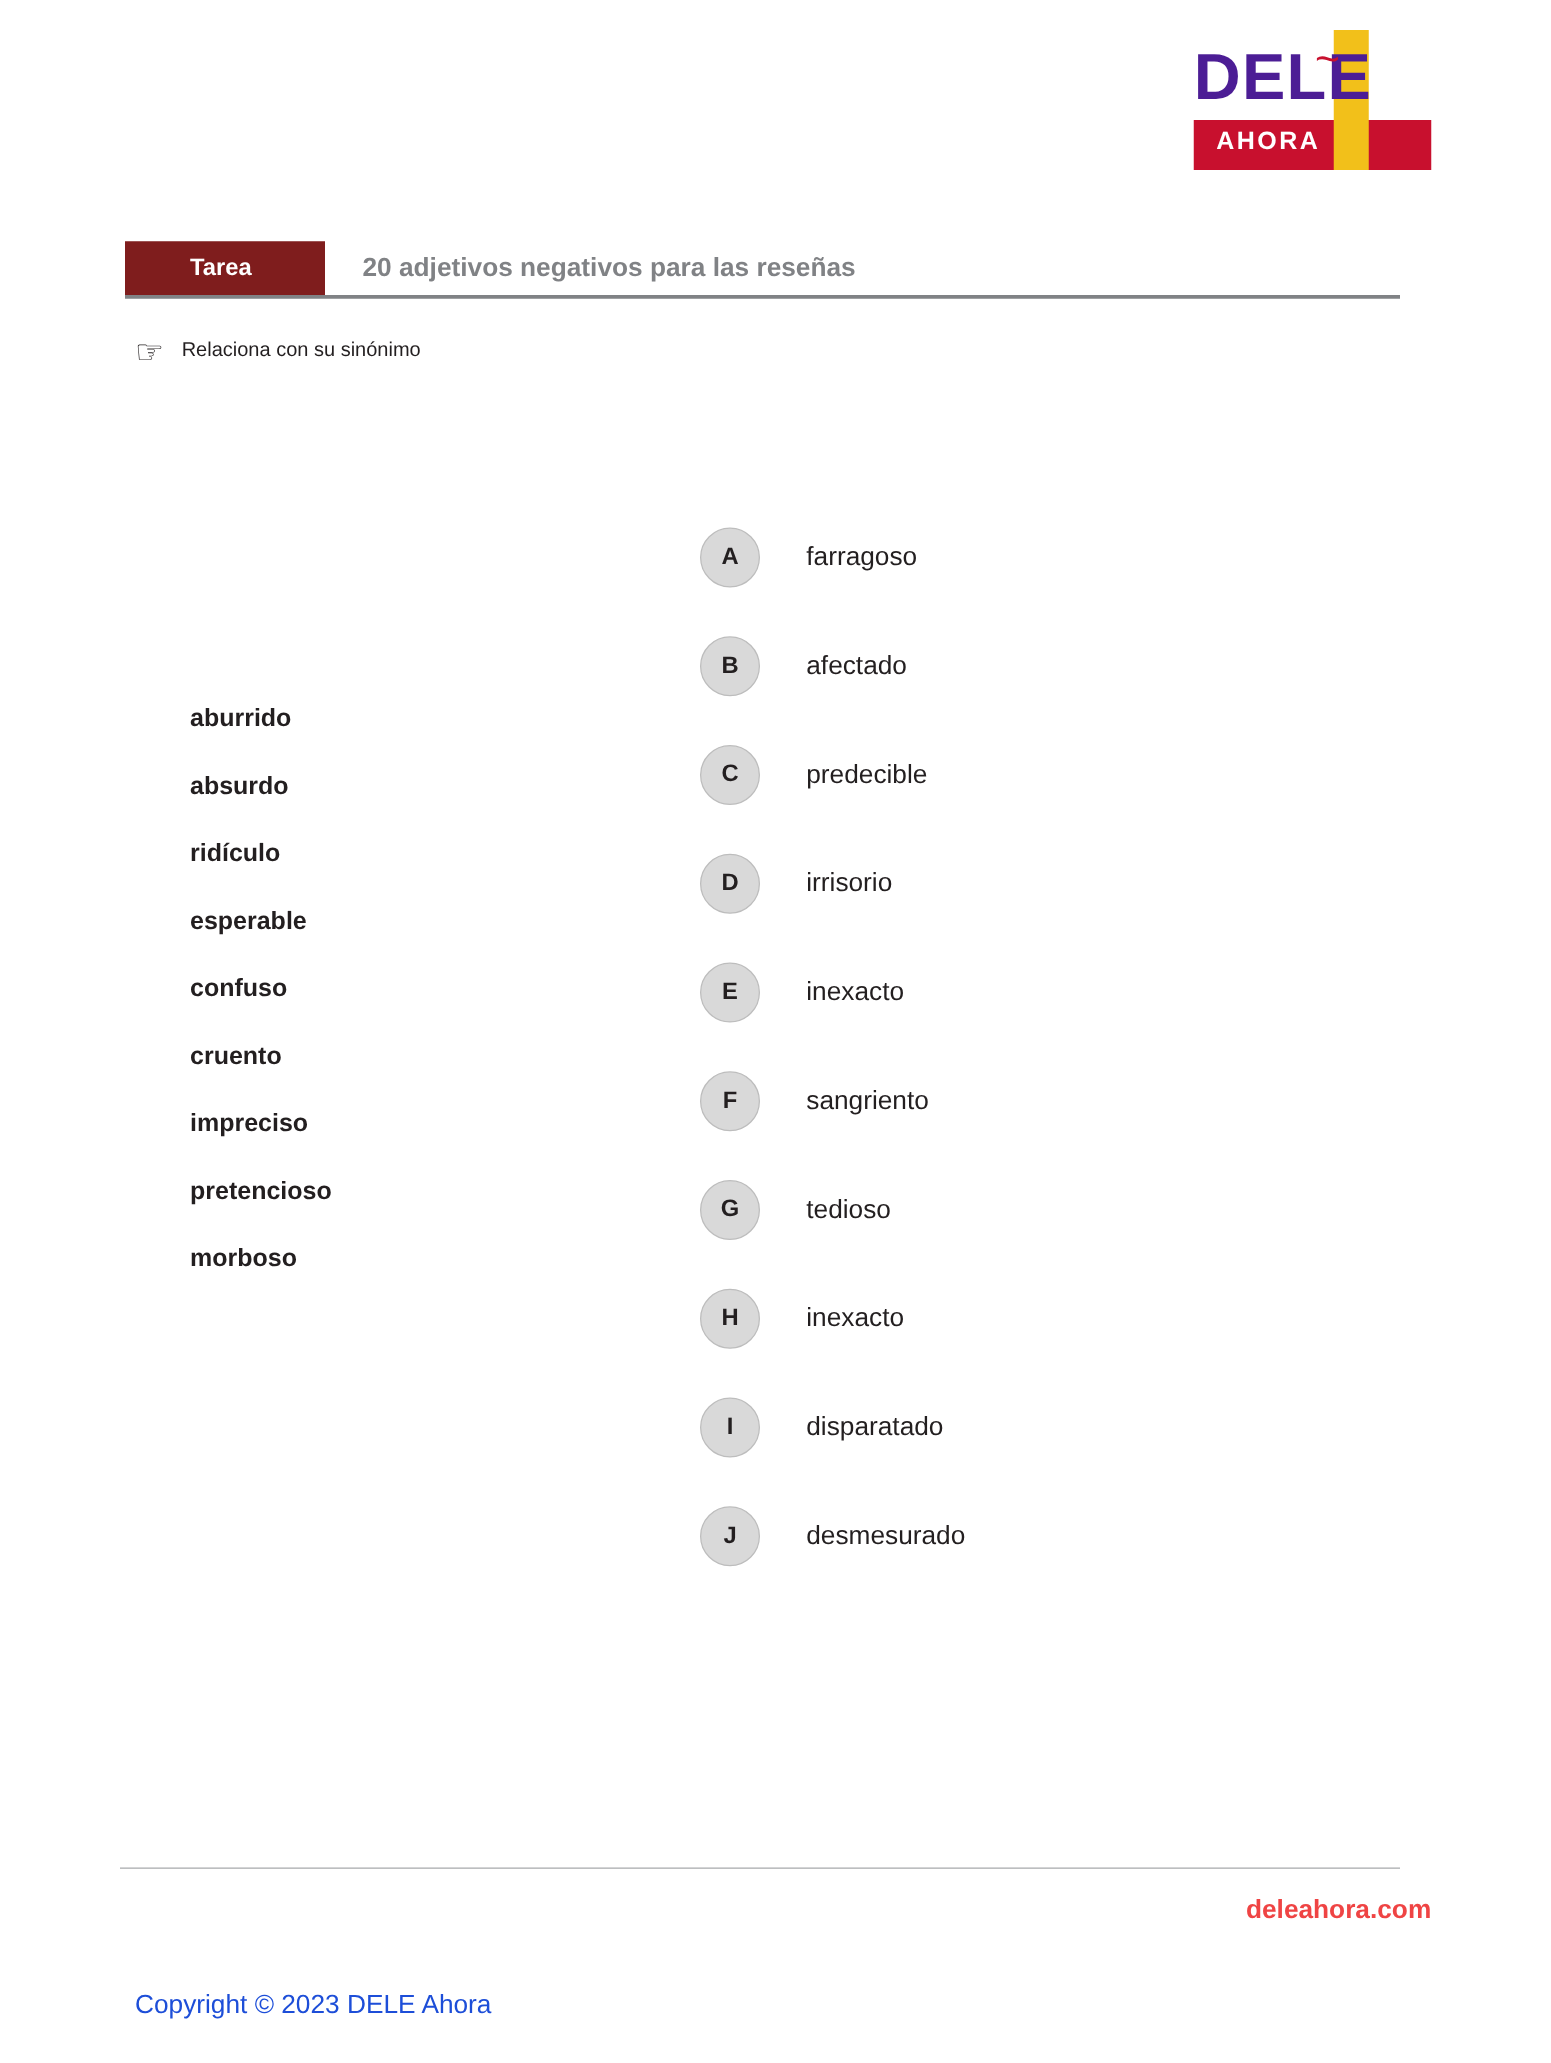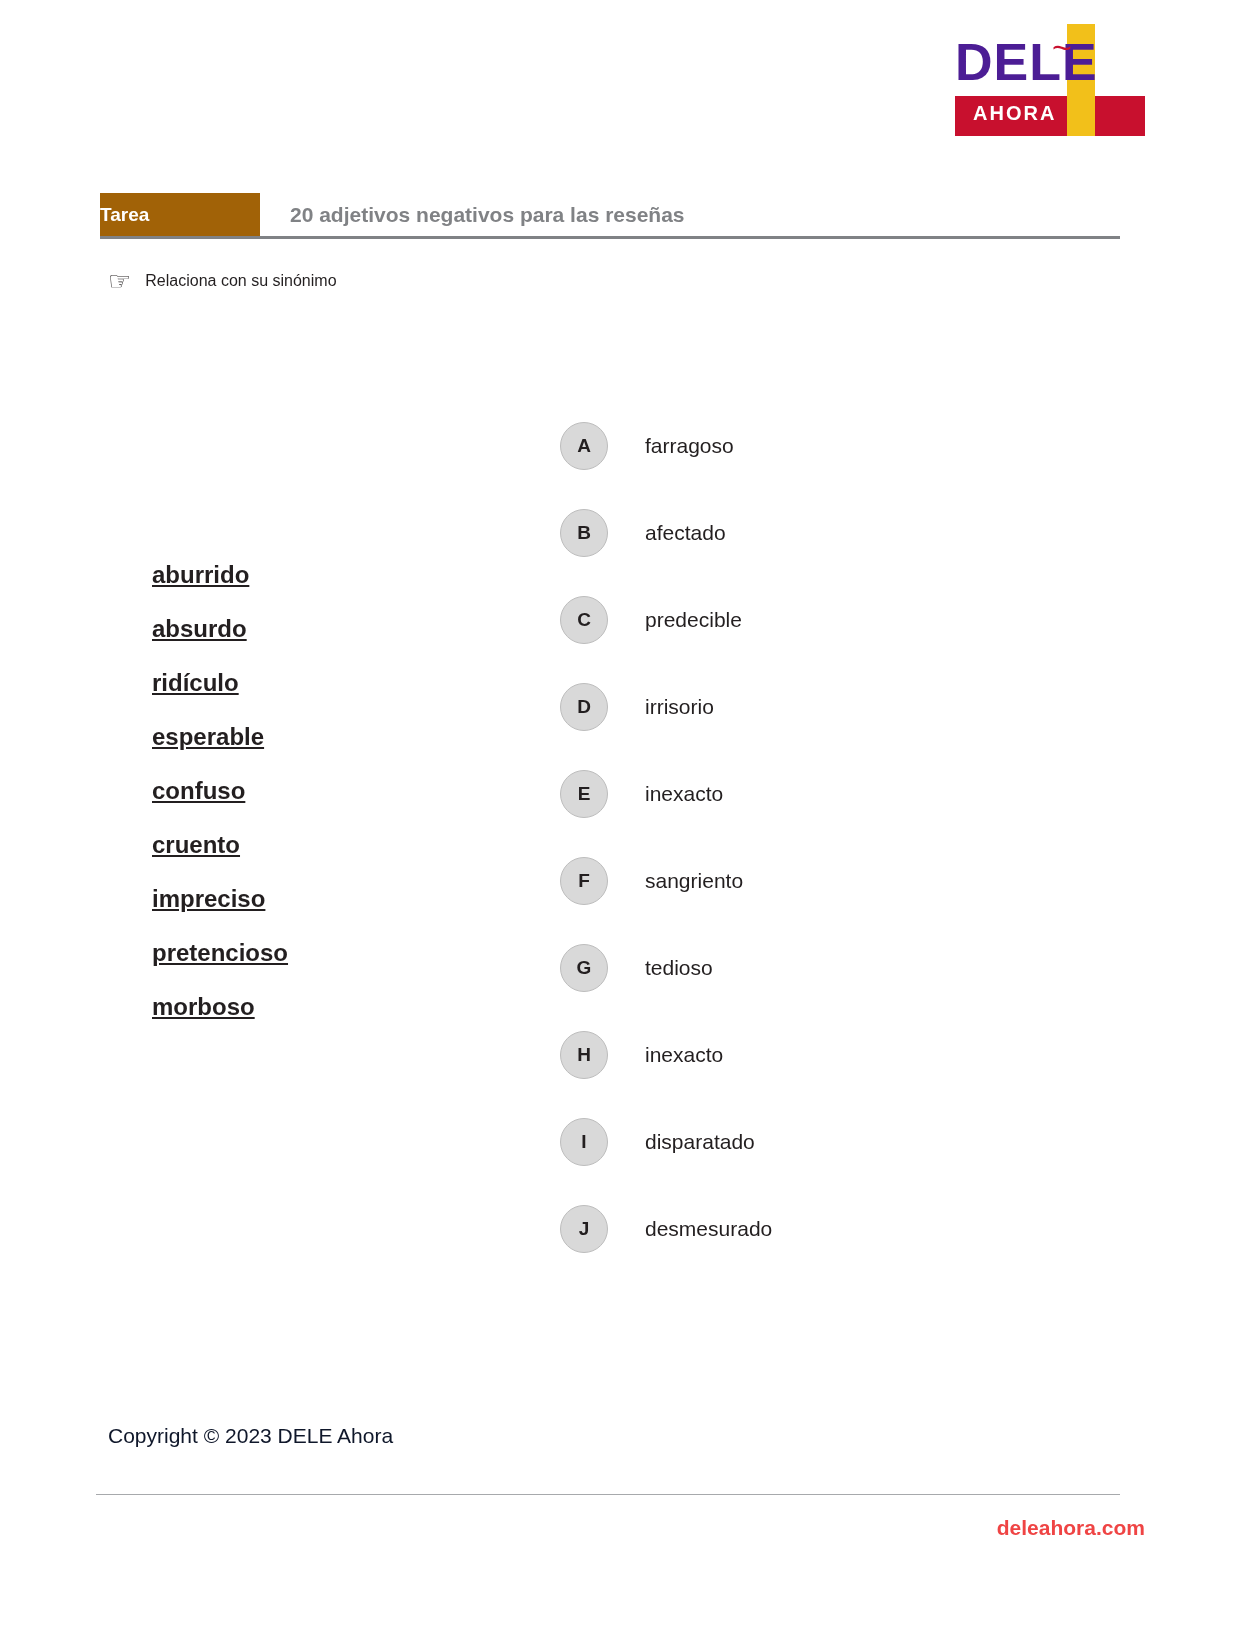--- a/index.html
+++ b/index.html
@@ -82,26 +82,27 @@
     left: 100px;
     top: 193px;
     width: 1020px;
     height: 46px;
     border-bottom: 3px solid #808285;
     display: flex;
     align-items: stretch;
   }
   .task-label {
     width: 160px;
-    background: #a16207;
+    background: #7f1d1d;
     color: #ffffff;
     font-weight: bold;
     font-size: 19px;
     display: flex;
     align-items: center;
+    padding-left: 52px;
   }
   .task-title {
     flex: 1;
     color: #808285;
     font-weight: bold;
     font-size: 21px;
     display: flex;
     align-items: center;
     padding-left: 30px;
   }
@@ -126,26 +127,25 @@
   }
 
   
   .left-col {
     position: absolute;
     left: 152px;
     top: 558px;
     width: 330px;
   }
   .left-item {
-    font-size: 24px;
+    font-size: 20px;
     font-weight: bold;
     color: #231f20;
     height: 54px;
     line-height: 34px;
-    text-decoration: underline;
   }
 
   .right-col {
     position: absolute;
     left: 560px;
     top: 422px;
     width: 480px;
   }
   .right-item {
     height: 87px;
@@ -178,23 +178,23 @@
     position: absolute;
     left: 96px;
     top: 1494px;
     width: 1024px;
     height: 1px;
     background: #a7a9ac;
   }
   .footer-left {
     position: absolute;
     left: 108px;
-    top: 1424px;
-    font-size: 21px;
-    color: #0f172a;
+    top: 1592px;
+    font-size: 21px;
+    color: #1d4ed8;
   }
   .footer-right {
     position: absolute;
     right: 96px;
     top: 1516px;
     font-size: 21px;
     font-weight: bold;
     color: #ef4444;
   }
 </style>

